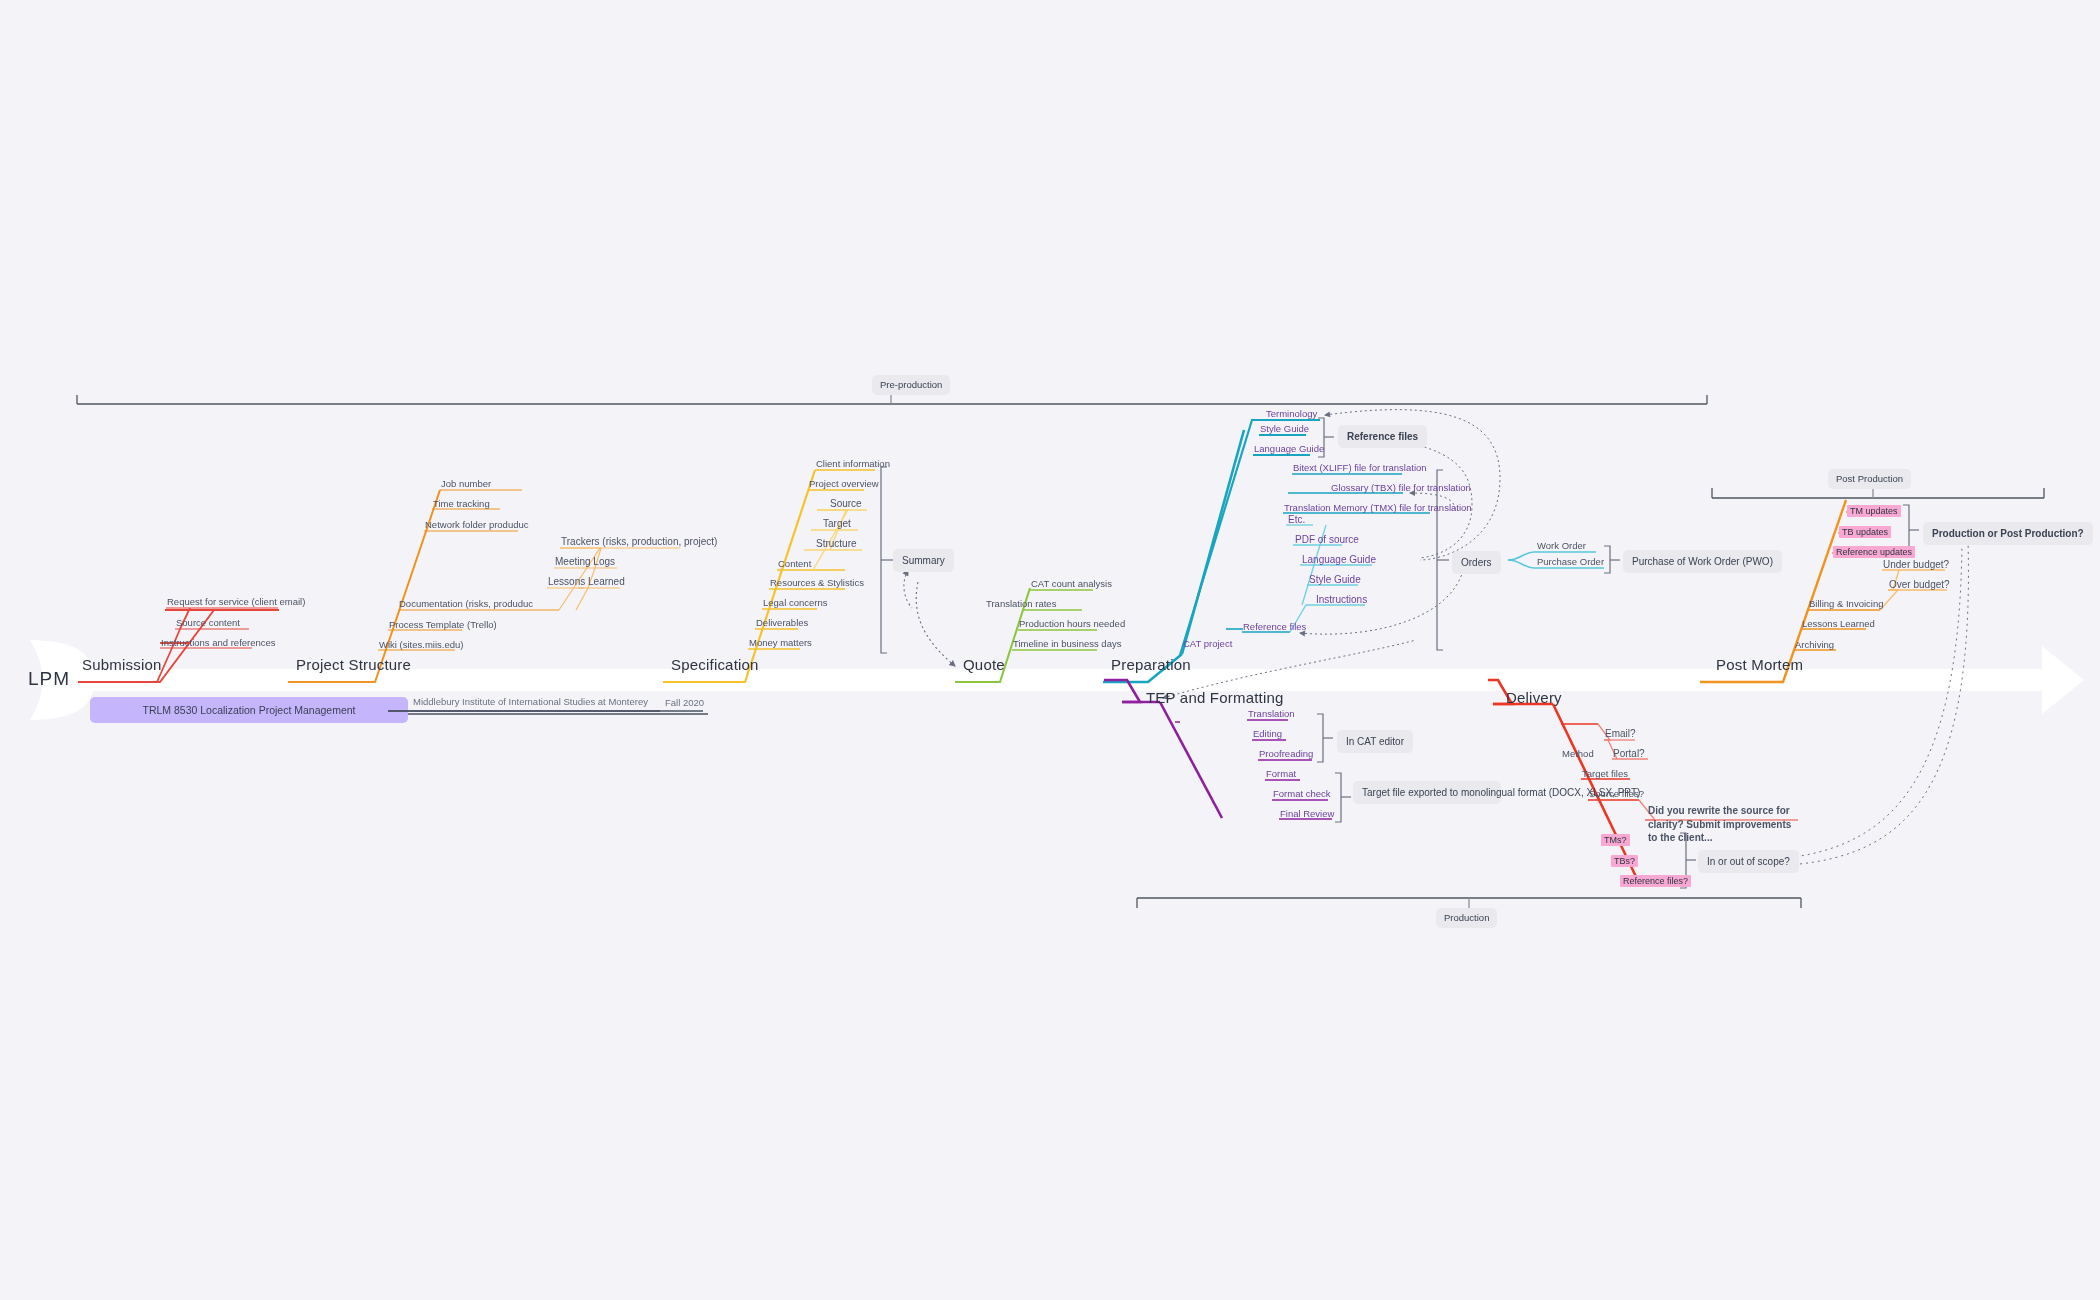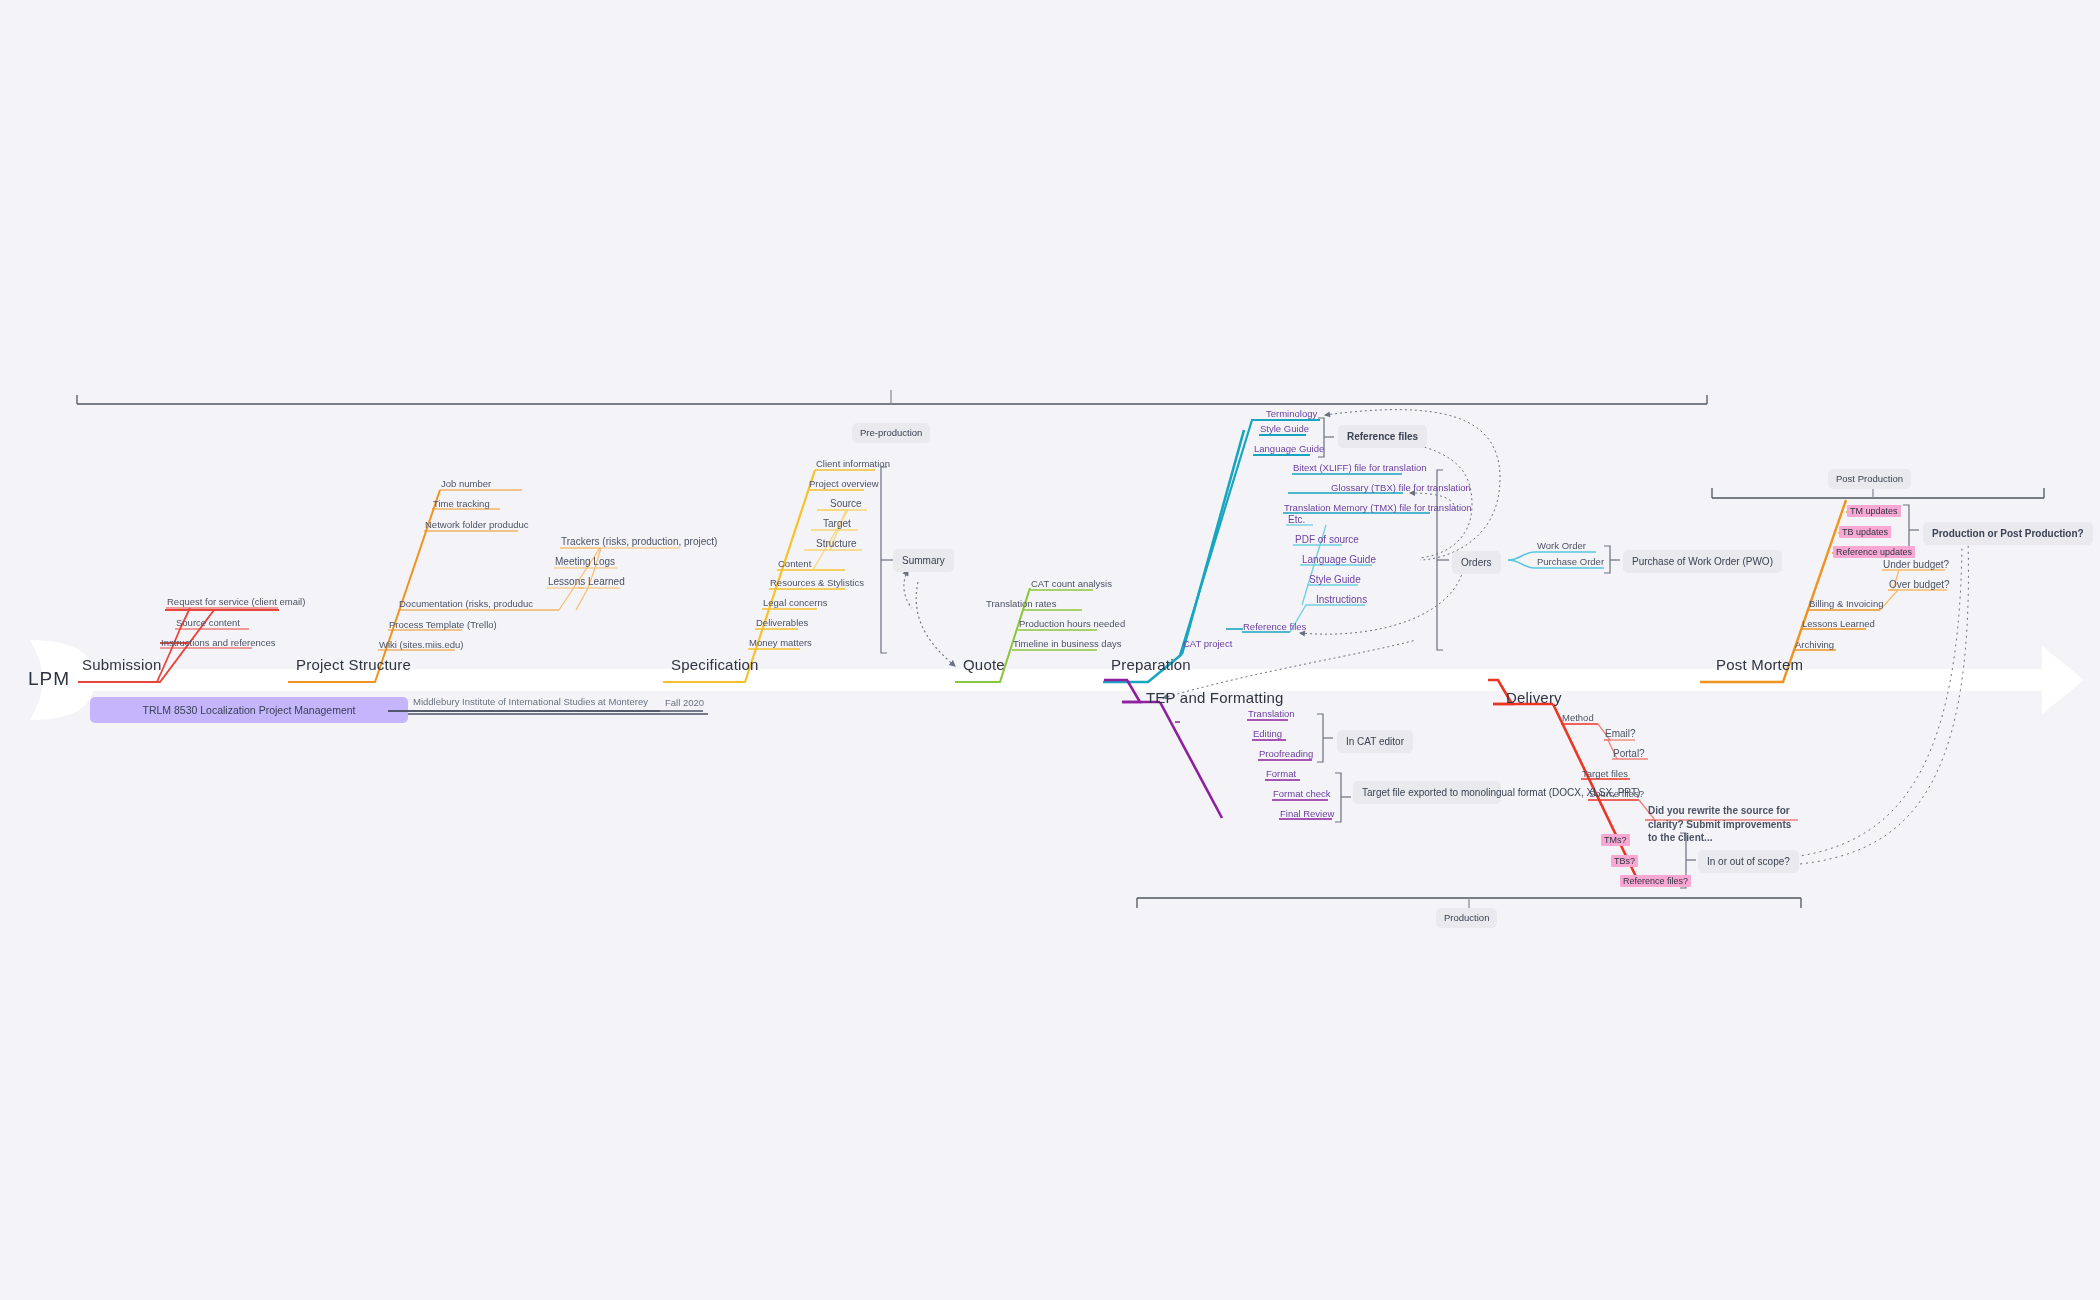--- a/index.html
+++ b/index.html
@@ -312,21 +312,21 @@
       <path d="M 388,714 L 708,714" stroke="#4b5263" stroke-width="1.6" fill="none"></path>
       <path d="M 1012,714 L 1890,714" stroke="#f4f4f8" stroke-width="0" fill="none"></path>
       <path d="M 388,714 L 1890,714" stroke="none"></path>
       <path d="M 390,711 L 1888,711" stroke="#4b5263" stroke-width="0" fill="none"></path>
     </g>
     <path d="M 388,712 L 1890,712" stroke="#4b5263" stroke-width="1.5" fill="none" opacity="0"></path>
   </svg>
 
   <div class="lpmtext" style="left:28px;top:668px;">LPM</div>
 
-  <div class="pill small" style="left:852px;top:375px;margin-top:48px;">Pre-production</div>
+  <div class="pill small" style="left:872px;top:375px;">Pre-production</div>
   <div class="pill small" style="left:1828px;top:469px;">Post Production</div>
   <div class="pill small" style="left:1436px;top:908px;">Production</div>
 
   <div class="lbl spine-label" style="left:82px;top:657px;">Submission</div>
   <div class="lbl sub1" style="left:167px;top:597px;">Request for service (client email)</div>
   <div class="lbl sub1" style="left:176px;top:618px;">Source content</div>
   <div class="lbl sub1" style="left:161px;top:638px;">Instructions and references</div>
 
   <div class="lbl spine-label" style="left:296px;top:657px;">Project Structure</div>
   <div class="lbl sub1" style="left:441px;top:479px;">Job number</div>
@@ -385,21 +385,21 @@
   <div class="lbl sub1 purpletxt" style="left:1248px;top:709px;">Translation</div>
   <div class="lbl sub1 purpletxt" style="left:1253px;top:729px;">Editing</div>
   <div class="lbl sub1 purpletxt" style="left:1259px;top:749px;">Proofreading</div>
   <div class="pill" style="left:1337px;top:730px;">In CAT editor</div>
   <div class="lbl sub1 purpletxt" style="left:1266px;top:769px;">Format</div>
   <div class="lbl sub1 purpletxt" style="left:1273px;top:789px;">Format check</div>
   <div class="lbl sub1 purpletxt" style="left:1280px;top:809px;">Final Review</div>
   <div class="pill" style="left:1353px;top:781px;width:130px;">Target file exported to monolingual format (DOCX, XLSX, PPT)</div>
 
   <div class="lbl spine-label" style="left:1506px;top:690px;">Delivery</div>
-  <div class="lbl sub1" style="left:1562px;top:713px;">Method</div>
+  <div class="lbl sub1" style="left:1562px;top:749px;">Method</div>
   <div class="lbl sub2" style="left:1605px;top:729px;">Email?</div>
   <div class="lbl sub2" style="left:1613px;top:749px;">Portal?</div>
   <div class="lbl sub1" style="left:1582px;top:769px;">Target files</div>
   <div class="lbl sub1" style="left:1589px;top:789px;">Source files?</div>
   <div class="lbl sub2" style="left:1648px;top:804px;width:145px;white-space:normal;line-height:1.35;font-weight:bold;">Did you rewrite the source for clarity? Submit improvements to the client...</div>
   <div class="lbl" style="left:1601px;top:830px;">
     <span class="pinkhl">TMs?</span>
   </div>
   <div class="lbl" style="left:1611px;top:851px;">
     <span class="pinkhl">TBs?</span>

